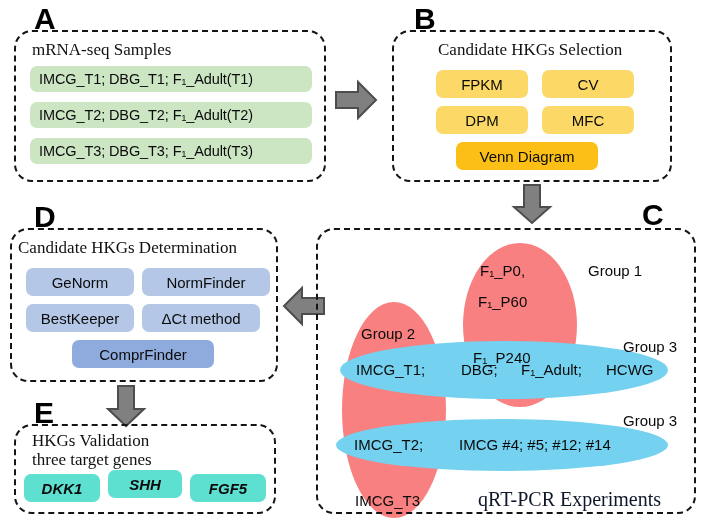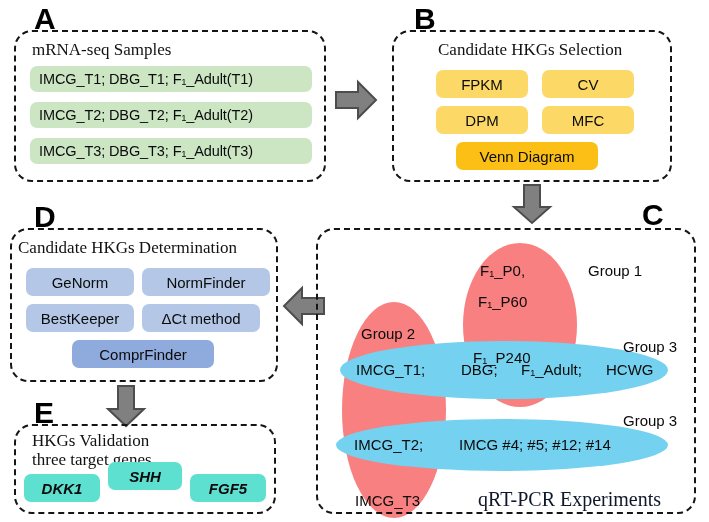--- a/index.html
+++ b/index.html
@@ -161,21 +161,21 @@
       <path d="M14 2 L30 2 L30 25 L40 25 L22 42 L4 25 L14 25 Z" fill="#808080" stroke="#4d4d4d" stroke-width="2" stroke-linejoin="miter"></path>
     </svg>
   </div>
 
   <div class="panel-letter" style="left:34px; top:398px;">E</div>
   <div class="panel" style="left:14px; top:424px; width:262px; height:90px;">
     <div class="panel-title" style="left:16px; top:5px;">HKGs Validation</div>
     <div class="panel-title" style="left:16px; top:24px;">three target genes</div>
 
     <div class="chip teal" style="left:8px; top:48px; width:76px; height:28px;">DKK1</div>
-    <div class="chip teal" style="left:92px; top:36px; width:74px; height:28px;">SHH</div>
+    <div class="chip teal" style="left:92px; top:44px; width:74px; height:28px;">SHH</div>
     <div class="chip teal" style="left:174px; top:48px; width:76px; height:28px;">FGF5</div>
   </div>
 
   <div class="panel-letter" style="left:642px; top:200px;">C</div>
   <div class="panel" style="left:316px; top:228px; width:380px; height:286px;">
 
     <div id="panelC-stage">
 
       <svg width="380" height="286" viewBox="0 0 380 286" style="position:absolute; left:0; top:0; overflow:visible;">
         <g style="mix-blend-mode:multiply;">

